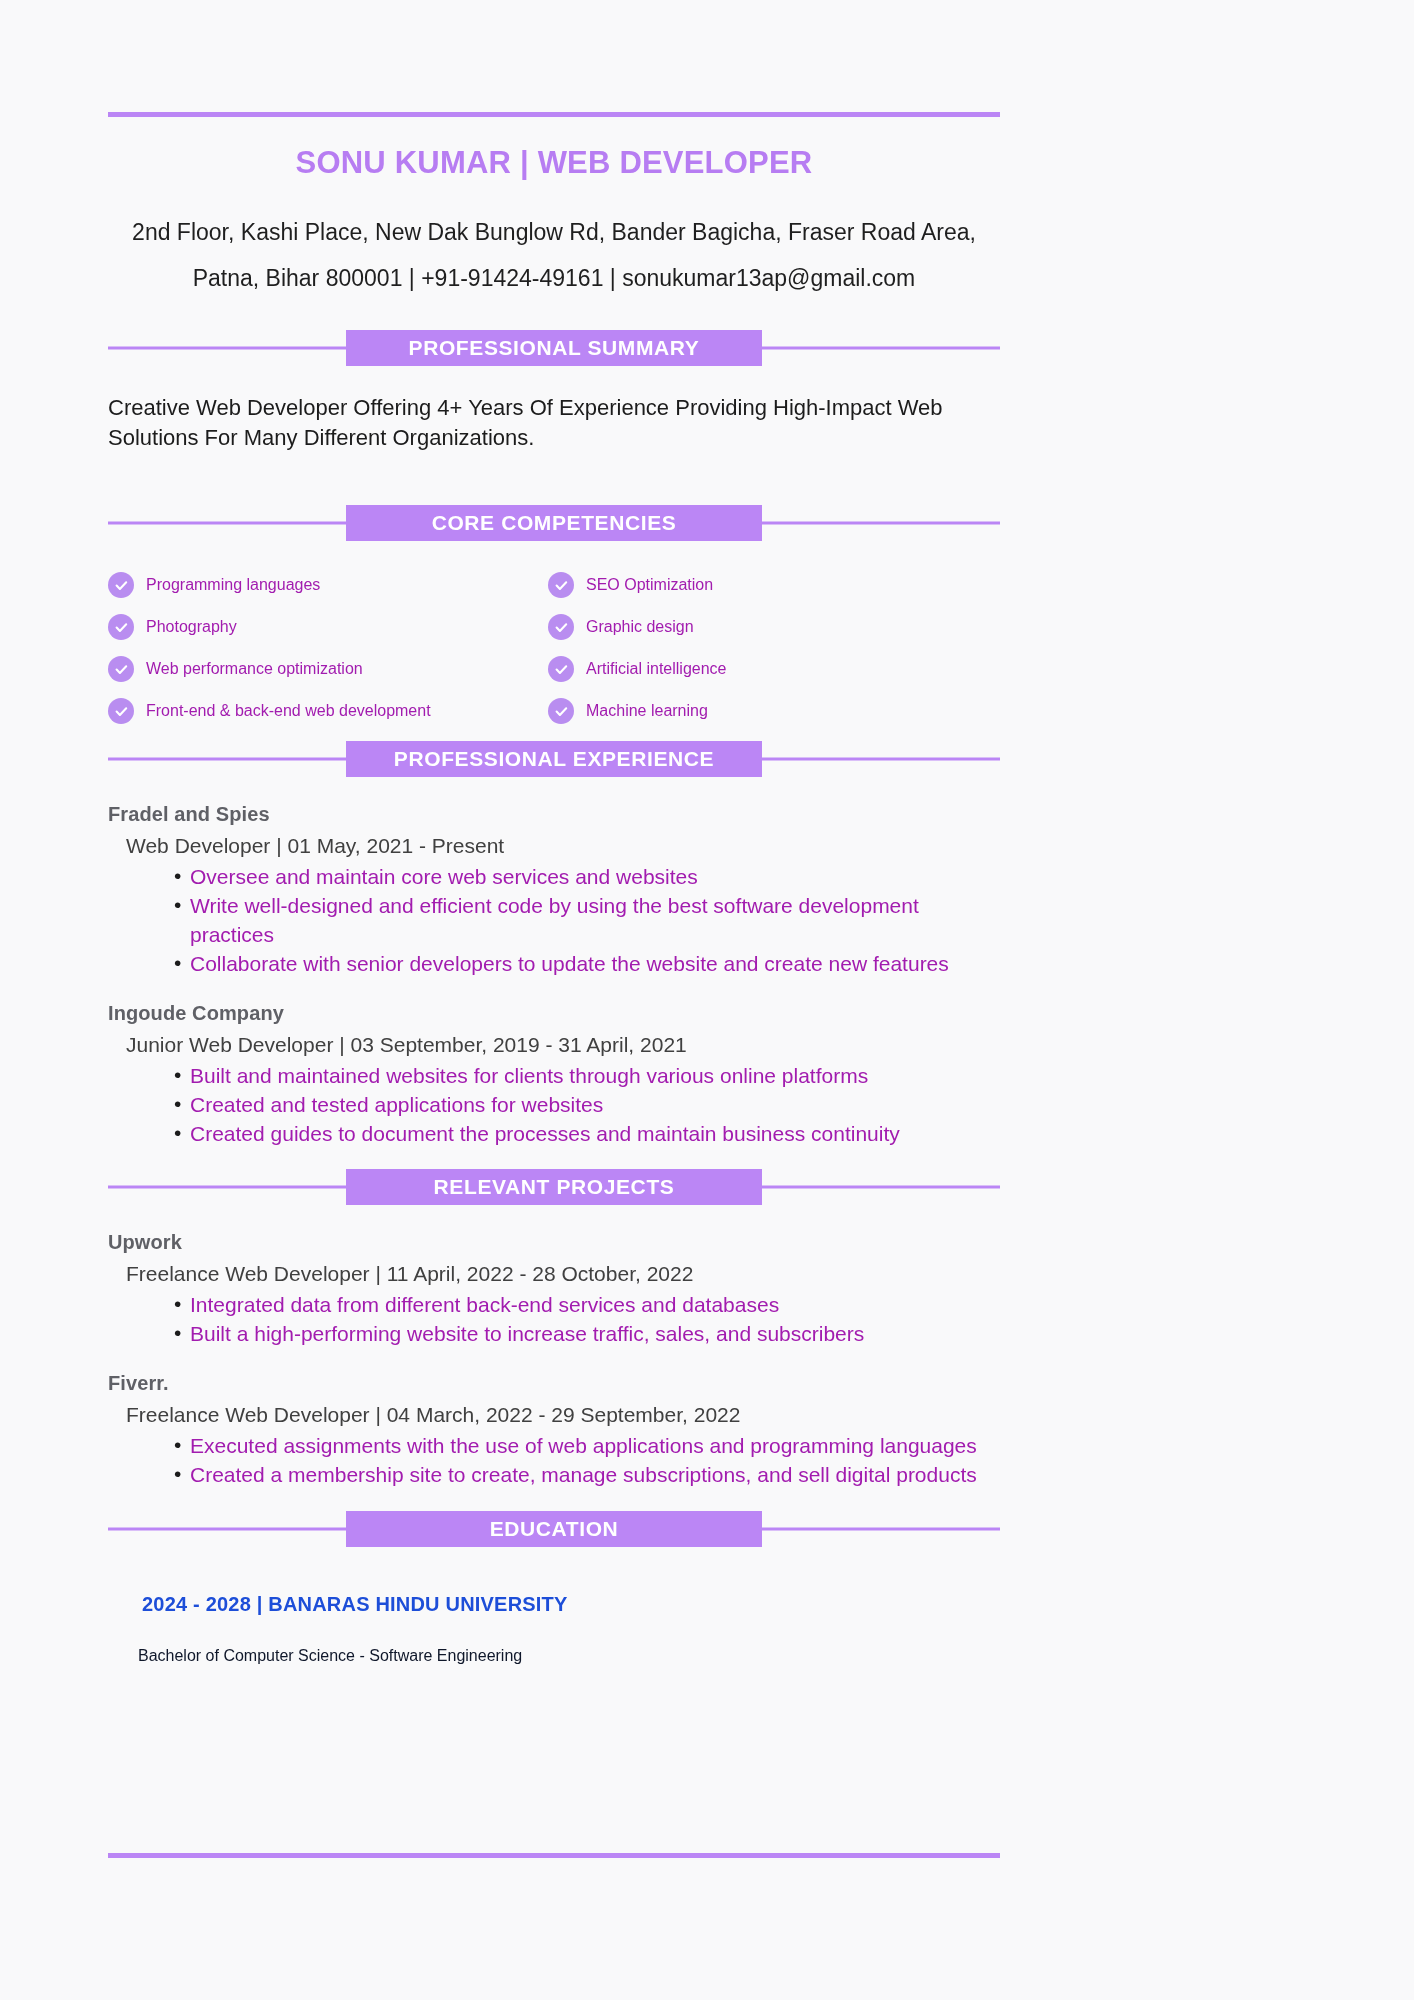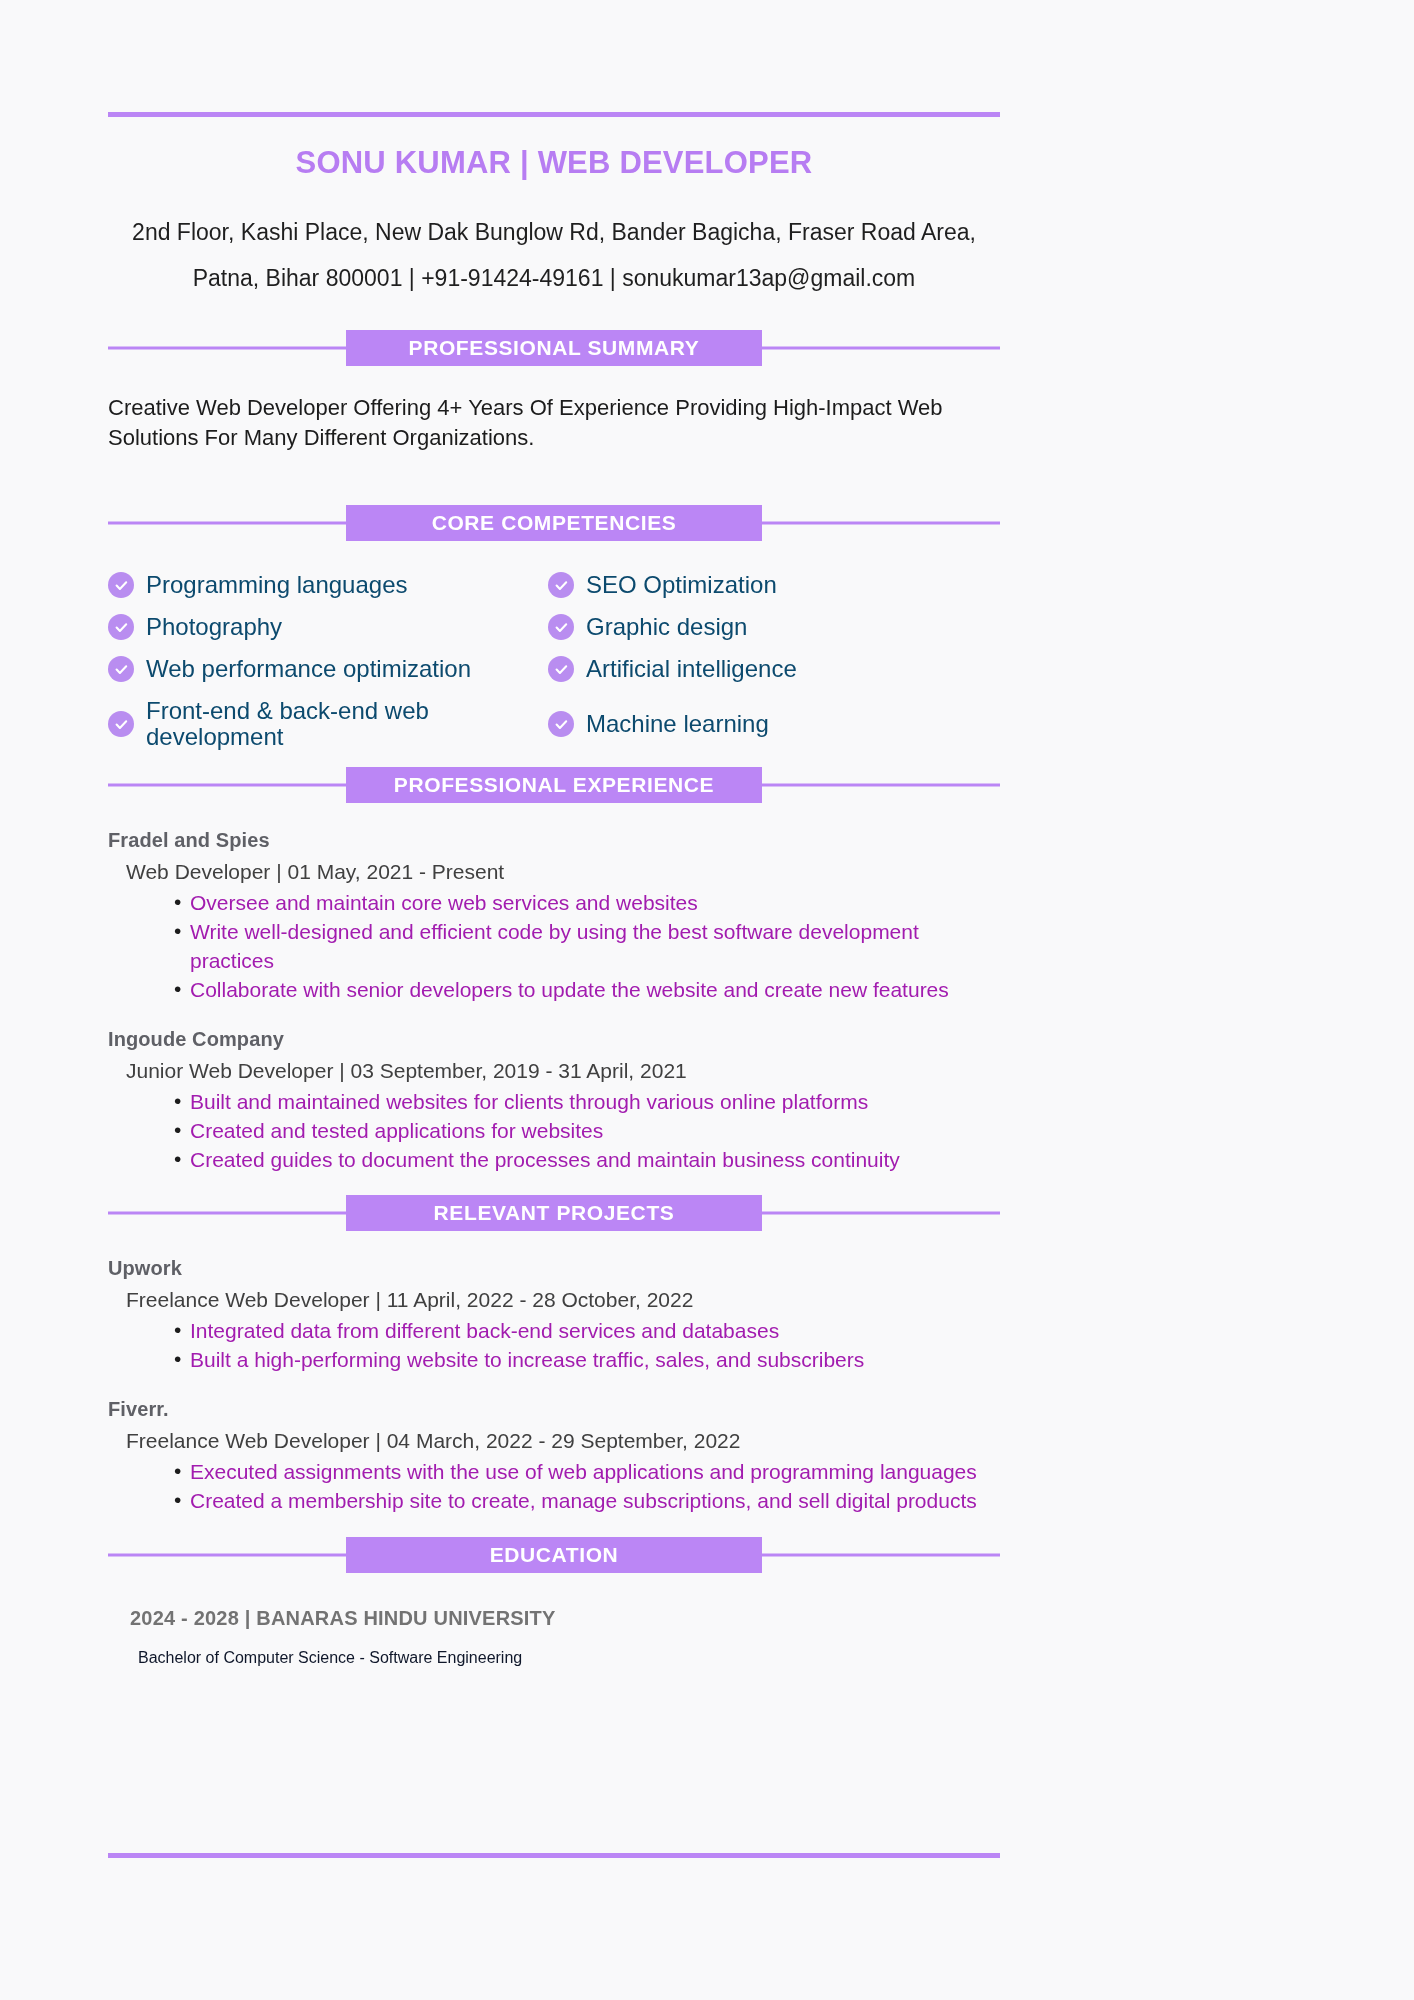--- a/index.html
+++ b/index.html
@@ -113,23 +113,23 @@
   .comp-grid {
     display: grid;
     grid-template-columns: 440px 1fr;
     row-gap: 16px;
     column-gap: 0px;
   }
   .comp-item {
     display: flex;
     align-items: center;
     gap: 12px;
-    font-size: 24px;
+    font-size: 16px;
     line-height: 26px;
-    color: #0c4a6e;
+    color: #a21caf;
   }
   .check {
     flex: 0 0 auto;
     width: 26px;
     height: 26px;
     border-radius: 50%;
     background: #b98df0;
     display: inline-flex;
     align-items: center;
     justify-content: center;
@@ -168,23 +168,23 @@
     left: 0;
     top: -1px;
     font-size: 21px;
     color: #1c1c1c;
   }
 
   
   .edu-head {
     font-size: 20px;
     font-weight: bold;
-    color: #737373;
+    color: #1d4ed8;
     letter-spacing: 0.2px;
-    margin: 4px;
+    margin: 16px;
     padding-left: 18px;
   }
   .edu-sub {
     font-size: 16px;
     color: #0f172a;
     margin: 8px;
     padding-left: 22px;
   }
 </style>
 </head>

